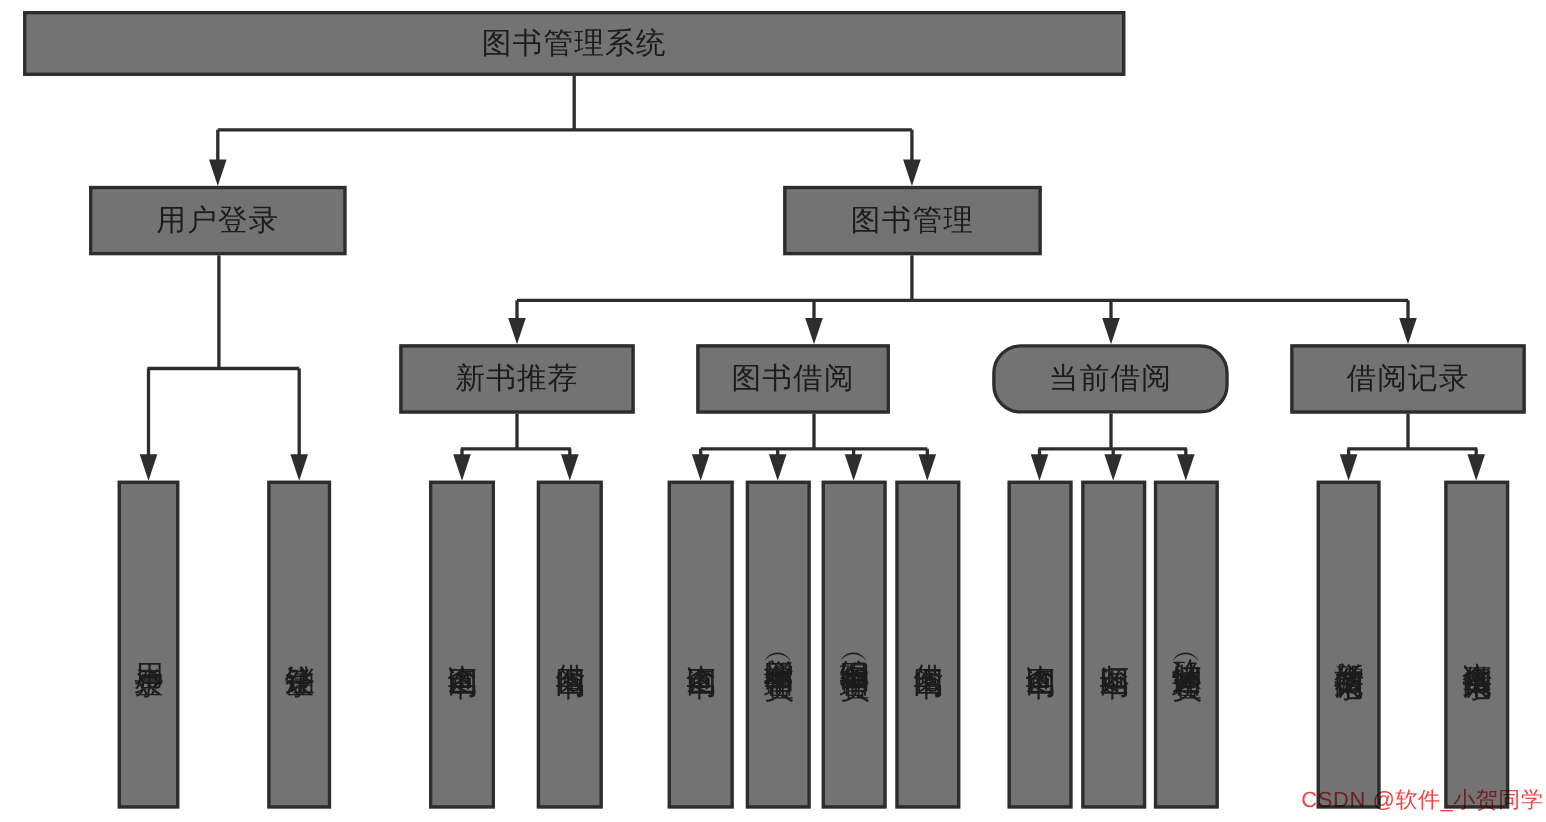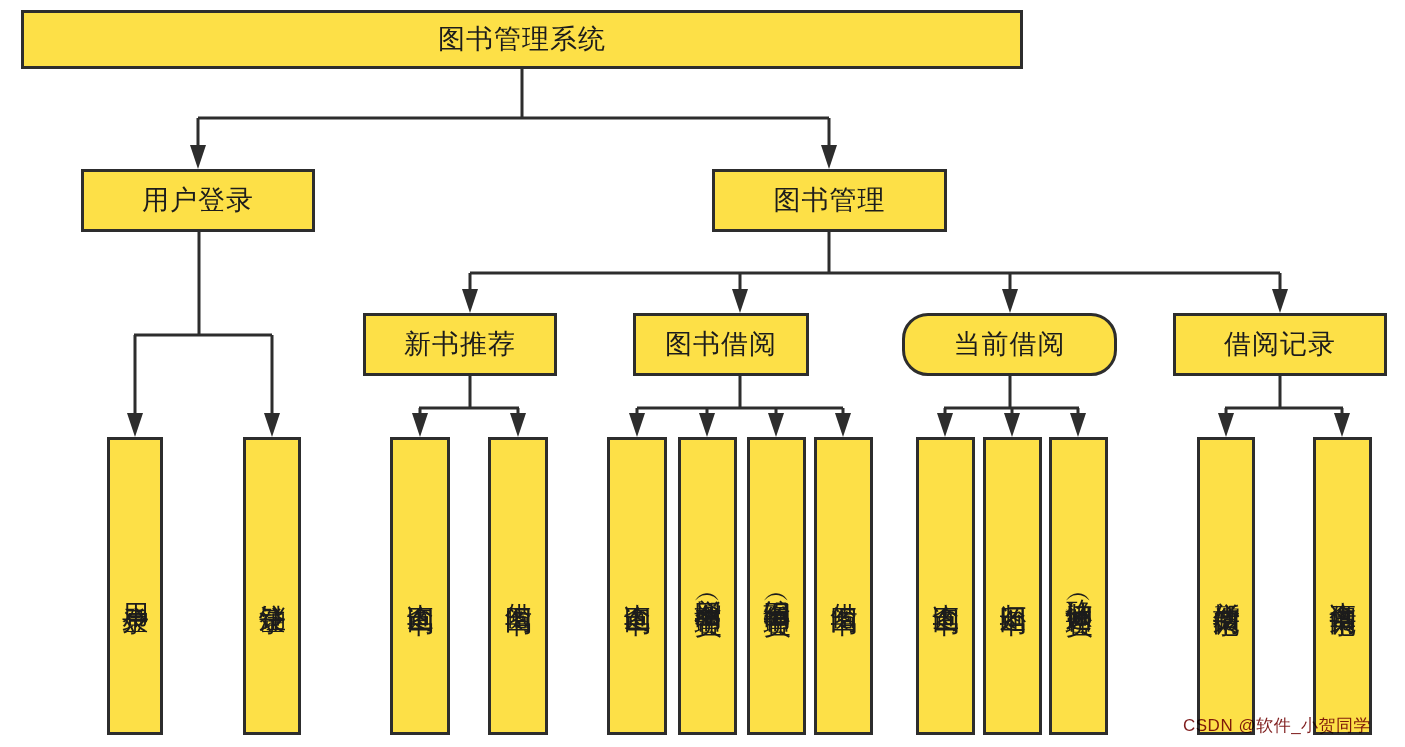--- a/index.html
+++ b/index.html
@@ -14,43 +14,43 @@
   #connectors {
     position: absolute;
     left: 0; top: 0;
     width: 1405px; height: 747px;
     z-index: 1;
   }
   .box {
     position: absolute;
     box-sizing: border-box;
     border: 3px solid #2d2d2d;
-    background: #fde047;
+    background: #737373;
     display: flex;
     align-items: center;
     justify-content: center;
     font-size: 27px;
     color: #1c1c1c;
     z-index: 2;
     letter-spacing: 1px;
     line-height: 1;
   }
   .vbox .vtext {
     writing-mode: vertical-rl;
     text-orientation: mixed;
     letter-spacing: 2px;
     line-height: 1;
     white-space: nowrap;
   }
   #watermark {
     position: absolute;
     left: 1183px;
     top: 714px;
-    font-size: 17px;
-    color: #7f1d1d;
+    font-size: 20px;
+    color: #ef4444;
     letter-spacing: 0.5px;
     z-index: 5;
     mix-blend-mode: multiply;
     white-space: nowrap;
   }
 </style>
 </head>
 <body>
 
 <div id="stage">
@@ -92,21 +92,21 @@
     <span>图书管理系统</span>
   </div>
 
   <div class="box" style="left:81px; top:169px; width:234px; height:63px;">
     <span>用户登录</span>
   </div>
   <div class="box" style="left:712px; top:169px; width:235px; height:63px;align-items:center;">
     <span>图书管理</span>
   </div>
 
-  <div class="box" style="left:363px; top:313px; width:194px; height:63px;">
+  <div class="box" style="left:363px; top:313px; width:214px; height:63px;">
     <span>新书推荐</span>
   </div>
   <div class="box" style="left:633px; top:313px; width:176px; height:63px;">
     <span>图书借阅</span>
   </div>
   <div class="box" style="left:902px; top:313px; width:215px; height:63px;border-radius:26px;">
     <span>当前借阅</span>
   </div>
   <div class="box" style="left:1173px; top:313px; width:214px; height:63px;">
     <span>借阅记录</span>

